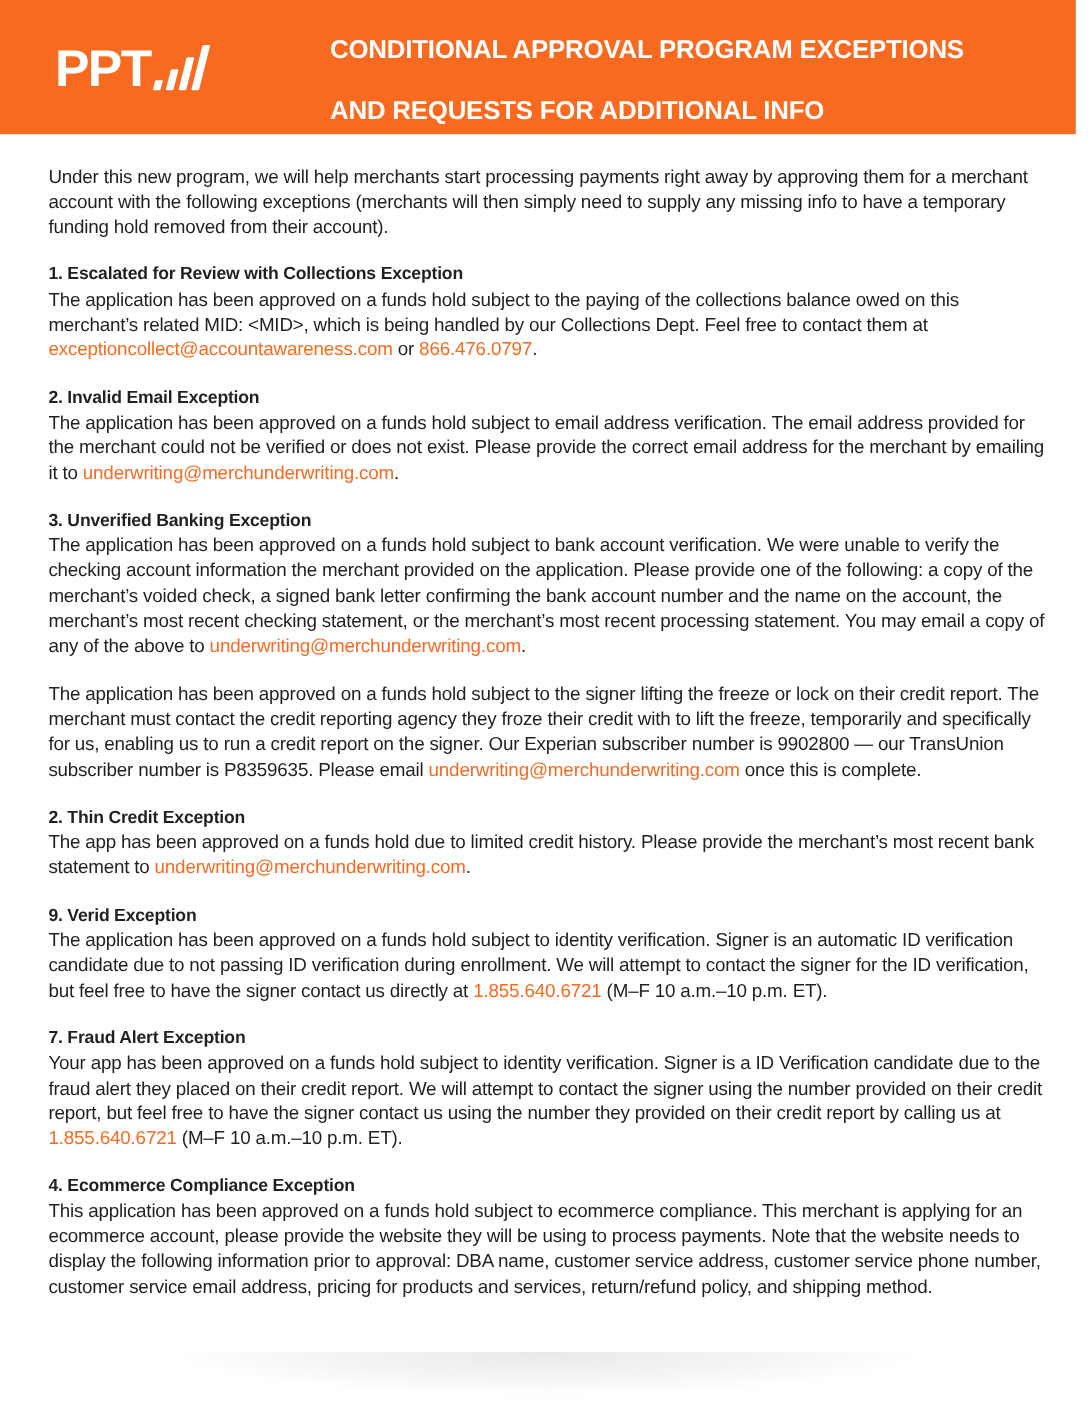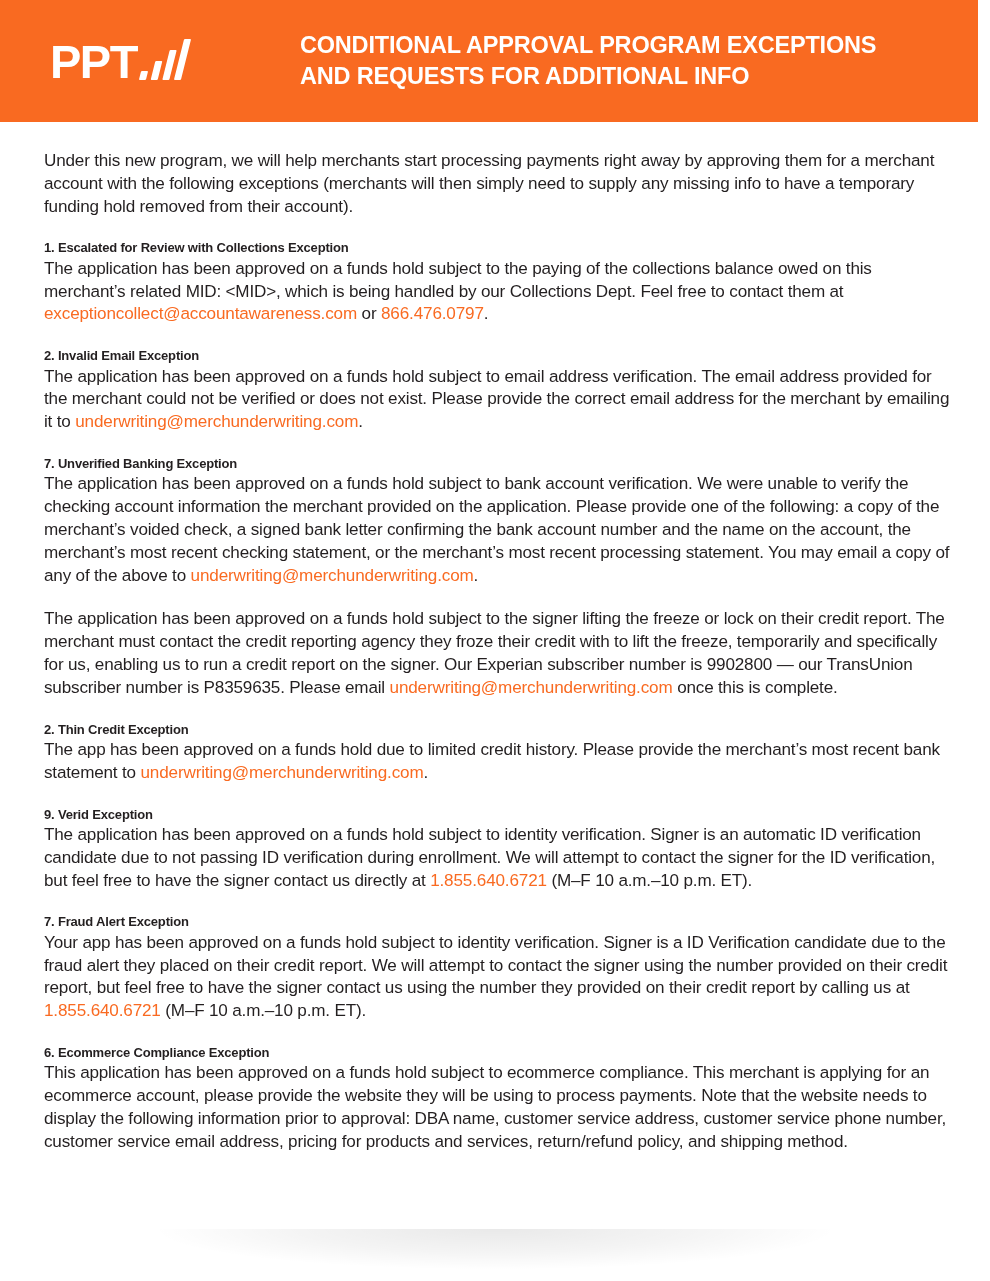--- a/index.html
+++ b/index.html
@@ -29,21 +29,21 @@
     background: #f96a21;
     height: 122px;
     margin: 0 12px 0 0;
     display: flex;
     align-items: center;
     box-sizing: border-box;
   }
   .logo-wrap {
     width: 300px;
     display: flex;
-    align-items: flex-start;
+    align-items: center;
     padding-left: 50px;
     box-sizing: border-box;
   }
   .logo-text {
     font-size: 47px;
     font-weight: 800;
     color: #ffffff;
     letter-spacing: -1.5px;
     line-height: 1;
     font-family: "Liberation Sans", sans-serif;
@@ -70,38 +70,38 @@
 
   .header-title {
     color: #ffffff;
     font-size: 23.5px;
     font-weight: 800;
     line-height: 1.30;
     letter-spacing: -0.2px;
     text-transform: uppercase;
     max-width: 640px;
   }
-  .header-title .line { display: block; white-space: nowrap; }
+  .header-title .line { display: block; white-space: nowrap; margin-top: 24px; }
 
   
   .content {
     padding: 28px 36px 0 44px;
     box-sizing: border-box;
   }
   p.intro, p.body-text {
     font-size: 17.1px;
     line-height: 1.335;
     margin: 0;
     color: #231f20;
     letter-spacing: -0.18px;
     text-align: left;
   }
   .section { margin-top: 21px; }
   .section-heading {
-    font-size: 13px;
+    font-size: 16px;
     font-weight: 700;
     line-height: 1.335;
     margin: 0 0 1px 0;
     color: #231f20;
     letter-spacing: -0.18px;
   }
   .lnk {
     color: #f96a21;
     font-weight: 400;
     text-decoration: none;
@@ -151,21 +151,21 @@
       <div class="section-heading">1. Escalated for Review with Collections Exception</div>
       <p class="body-text"><span>The application has been approved on a funds hold subject to the paying of the collections balance owed on this merchant’s related MID: &lt;MID&gt;, which is being handled by our Collections Dept. Feel free to contact them at </span><a class="lnk" href="#">exceptioncollect@accountawareness.com</a><span> or </span><a class="lnk" href="#">866.476.0797</a><span>.</span></p>
     </div>
 
     <div class="section">
       <div class="section-heading">2. Invalid Email Exception</div>
       <p class="body-text"><span>The application has been approved on a funds hold subject to email address verification. The email address provided for the merchant could not be verified or does not exist. Please provide the correct email address for the merchant by emailing it to </span><a class="lnk" href="#">underwriting@merchunderwriting.com</a><span>.</span></p>
     </div>
 
     <div class="section">
-      <div class="section-heading">7. Unverified Banking Exception</div>
+      <div class="section-heading">3. Unverified Banking Exception</div>
       <p class="body-text"><span>The application has been approved on a funds hold subject to bank account verification. We were unable to verify the checking account information the merchant provided on the application. Please provide one of the following: a copy of the merchant’s voided check, a signed bank letter confirming the bank account number and the name on the account, the merchant’s most recent checking statement, or the merchant’s most recent processing statement. You may email a copy of any of the above to </span><a class="lnk" href="#">underwriting@merchunderwriting.com</a><span>.</span></p>
     </div>
 
     <div class="section">
       <p class="body-text"><span>The application has been approved on a funds hold subject to the signer lifting the freeze or lock on their credit report. The merchant must contact the credit reporting agency they froze their credit with to lift the freeze, temporarily and specifically for us, enabling us to run a credit report on the signer. Our Experian subscriber number is 9902800 — our TransUnion subscriber number is P8359635. Please email </span><a class="lnk" href="#">underwriting@merchunderwriting.com</a><span> once this is complete.</span></p>
     </div>
 
     <div class="section">
       <div class="section-heading">2. Thin Credit Exception</div>
       <p class="body-text"><span>The app has been approved on a funds hold due to limited credit history. Please provide the merchant’s most recent bank statement to </span><a class="lnk" href="#">underwriting@merchunderwriting.com</a><span>.</span></p>
@@ -175,20 +175,20 @@
       <div class="section-heading">9. Verid Exception</div>
       <p class="body-text"><span>The application has been approved on a funds hold subject to identity verification. Signer is an automatic ID verification candidate due to not passing ID verification during enrollment. We will attempt to contact the signer for the ID verification, but feel free to have the signer contact us directly at </span><a class="lnk" href="#">1.855.640.6721</a><span> (M–F 10 a.m.–10 p.m. ET).</span></p>
     </div>
 
     <div class="section">
       <div class="section-heading">7. Fraud Alert Exception</div>
       <p class="body-text"><span>Your app has been approved on a funds hold subject to identity verification. Signer is a ID Verification candidate due to the fraud alert they placed on their credit report. We will attempt to contact the signer using the number provided on their credit report, but feel free to have the signer contact us using the number they provided on their credit report by calling us at </span><a class="lnk" href="#">1.855.640.6721</a><span> (M–F 10 a.m.–10 p.m. ET).</span></p>
     </div>
 
     <div class="section">
-      <div class="section-heading">6. Ecommerce Compliance Exception</div>
+      <div class="section-heading">4. Ecommerce Compliance Exception</div>
       <p class="body-text">This application has been approved on a funds hold subject to ecommerce compliance. This merchant is applying for an ecommerce account, please provide the website they will be using to process payments. Note that the website needs to display the following information prior to approval: DBA name, customer service address, customer service phone number, customer service email address, pricing for products and services, return/refund policy, and shipping method.</p>
     </div>
 
   </div>
 
   <div class="page-shadow"></div>
 </div>
 
 </body></html>

